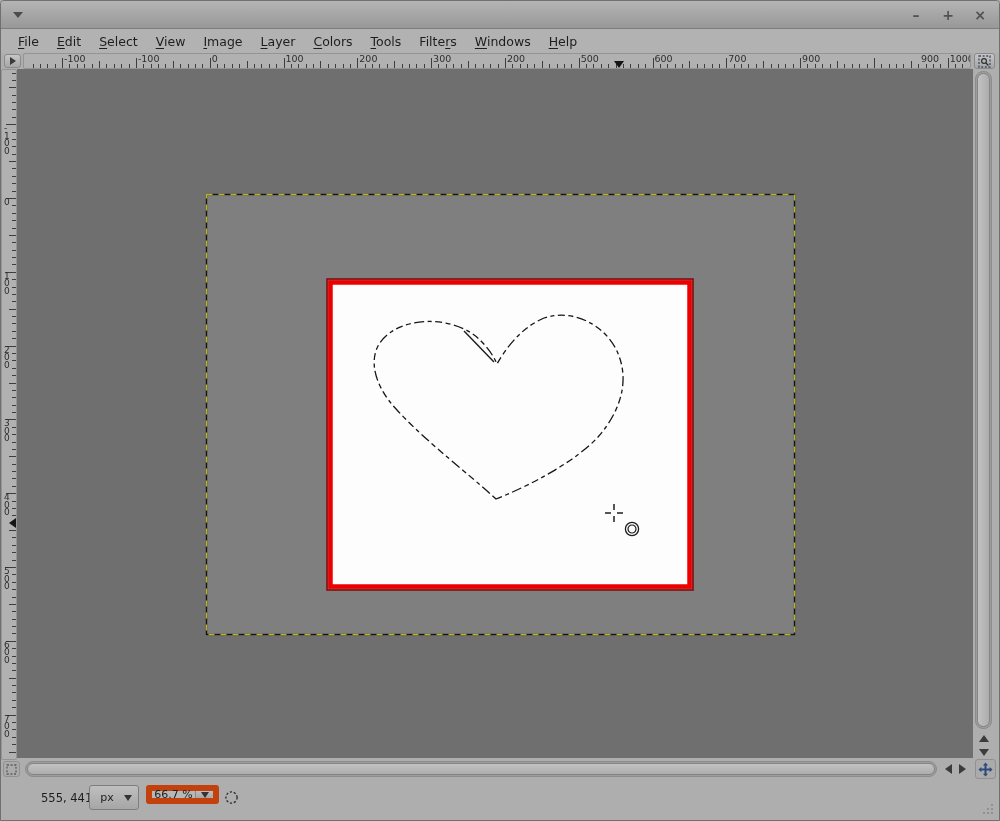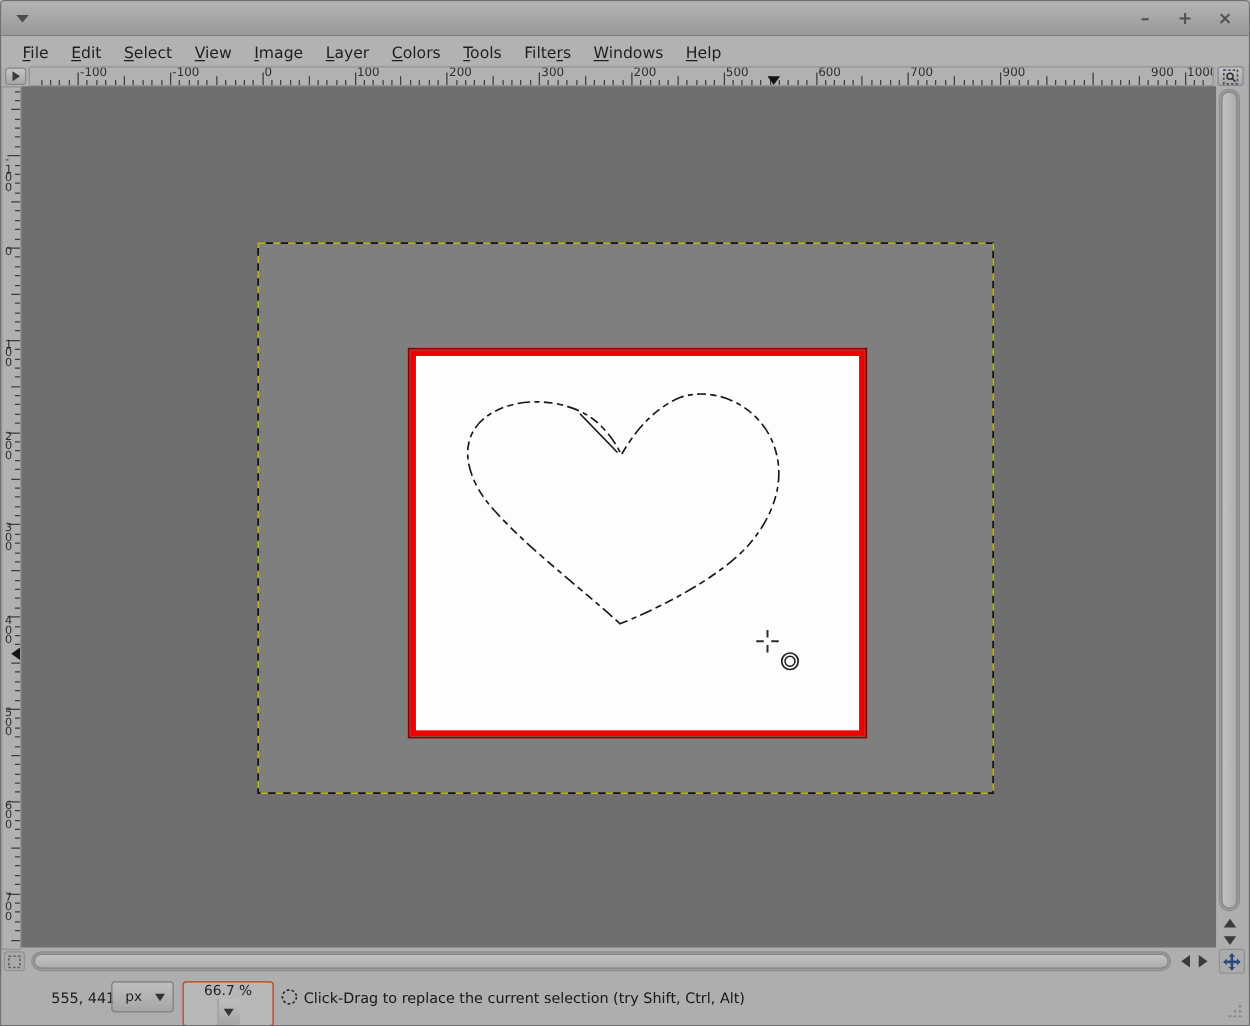--- a/index.html
+++ b/index.html
@@ -77,22 +77,22 @@
 
   
   .statusbar { position:absolute; left:0; top:779px; width:100%; height:42px; background:#aeaeae; }
   .pos-label { position:absolute; left:40px; top:11px; font-size:11.5px; color:#1c1c1c; }
   .unit-box { position:absolute; left:88px; top:5px; width:50px; height:25px;
               border:1px solid #7e7e7e; border-radius:3px; background:linear-gradient(#bfbfbf,#a6a6a6);
               display:flex; align-items:center; }
   .unit-box .val { flex:1; text-align:center; font-size:11px; color:#222; }
   .dd-tri { width:0; height:0; border-left:4.5px solid transparent; border-right:4.5px solid transparent;
             border-top:6px solid #333; margin-right:6px; }
-  .zoom-box { position:absolute; left:145px; top:5px; width:73px; height:36px;
-              border:1px solid #c2410c; border-radius:3px; background:#b7b7b7; display:flex; align-items:center;flex-direction:column; }
+  .zoom-box { position:absolute; left:145px; top:5px; width:73px; height:19px;
+              border:6px solid #c2410c; border-radius:3px; background:#b7b7b7; display:flex; align-items:center; }
   .zoom-box .val { flex:1; text-align:center; font-size:11px; color:#222; }
   .zoom-box .dd { width:18px; height:100%; border-left:1px solid #8a8a8a;
               background:linear-gradient(#bfbfbf,#a6a6a6); display:flex; align-items:center; justify-content:center; border-radius:0 3px 3px 0; }
   .zoom-box .dd .dd-tri { margin:0; }
   .tool-ic { position:absolute; left:223px; top:10px; }
   .status-msg { position:absolute; left:242px; top:11px; font-size:11.5px; color:#161616; }
   .grip { position:absolute; right:4px; bottom:6px; }
 </style>
 </head>
 <body>
@@ -465,21 +465,20 @@
     </div>
     <div class="zoom-box">
       <span class="val">66.7 %</span>
       <span class="dd">
         <span class="dd-tri"></span>
       </span>
     </div>
     <svg class="tool-ic" width="15" height="15" viewBox="0 0 15 15">
       <circle cx="7.5" cy="7.5" r="5.6" fill="none" stroke="#2a2a2a" stroke-width="1.3" stroke-dasharray="2.2 1.8"></circle>
     </svg>
-    <div class="status-msg">Click-Drag to replace the current selection (try Shift, Ctrl, Alt)</div>
     <svg class="grip" width="14" height="14" viewBox="0 0 14 14">
       <circle cx="11" cy="3" r="1.1" fill="#8a8a8a"></circle>
       <circle cx="11" cy="7" r="1.1" fill="#8a8a8a"></circle>
       <circle cx="7" cy="7" r="1.1" fill="#8a8a8a"></circle>
       <circle cx="11" cy="11" r="1.1" fill="#8a8a8a"></circle>
       <circle cx="7" cy="11" r="1.1" fill="#8a8a8a"></circle>
       <circle cx="3" cy="11" r="1.1" fill="#8a8a8a"></circle>
     </svg>
   </div>
 

